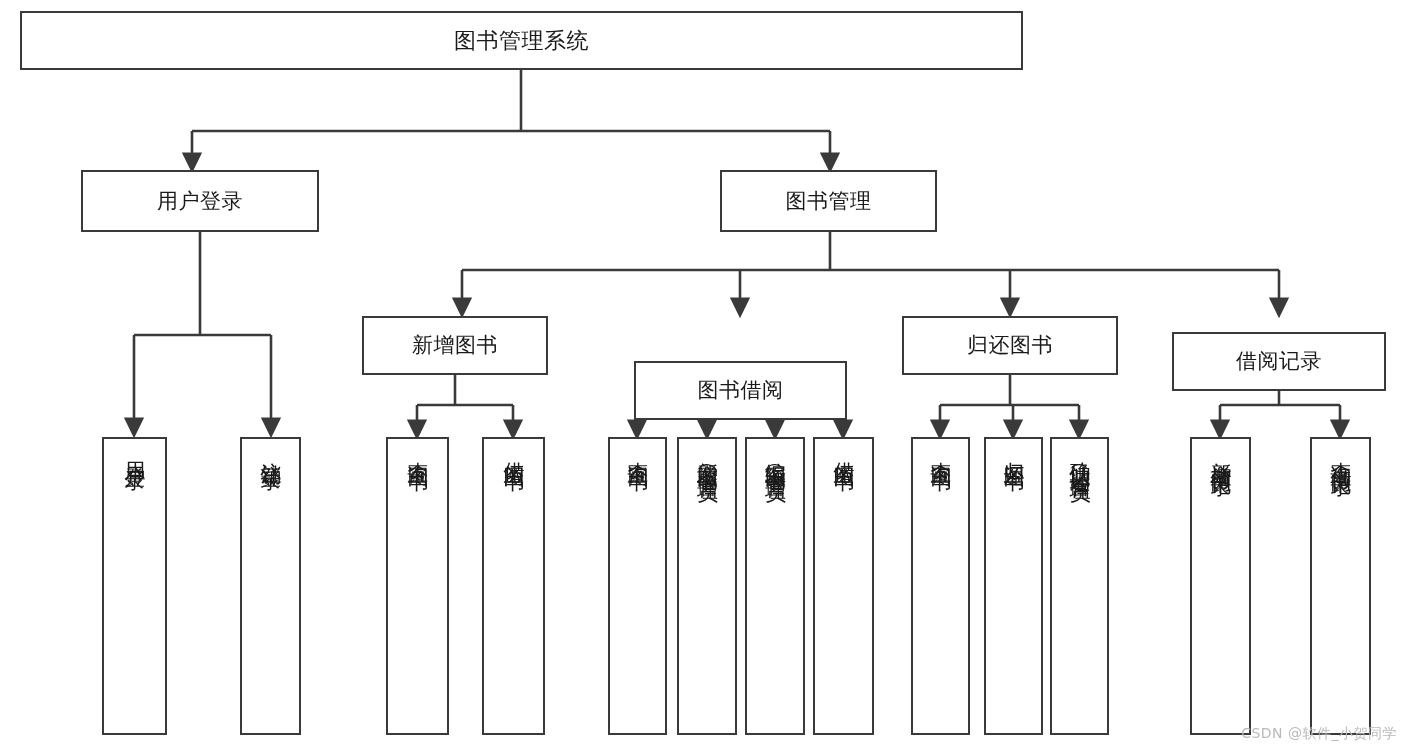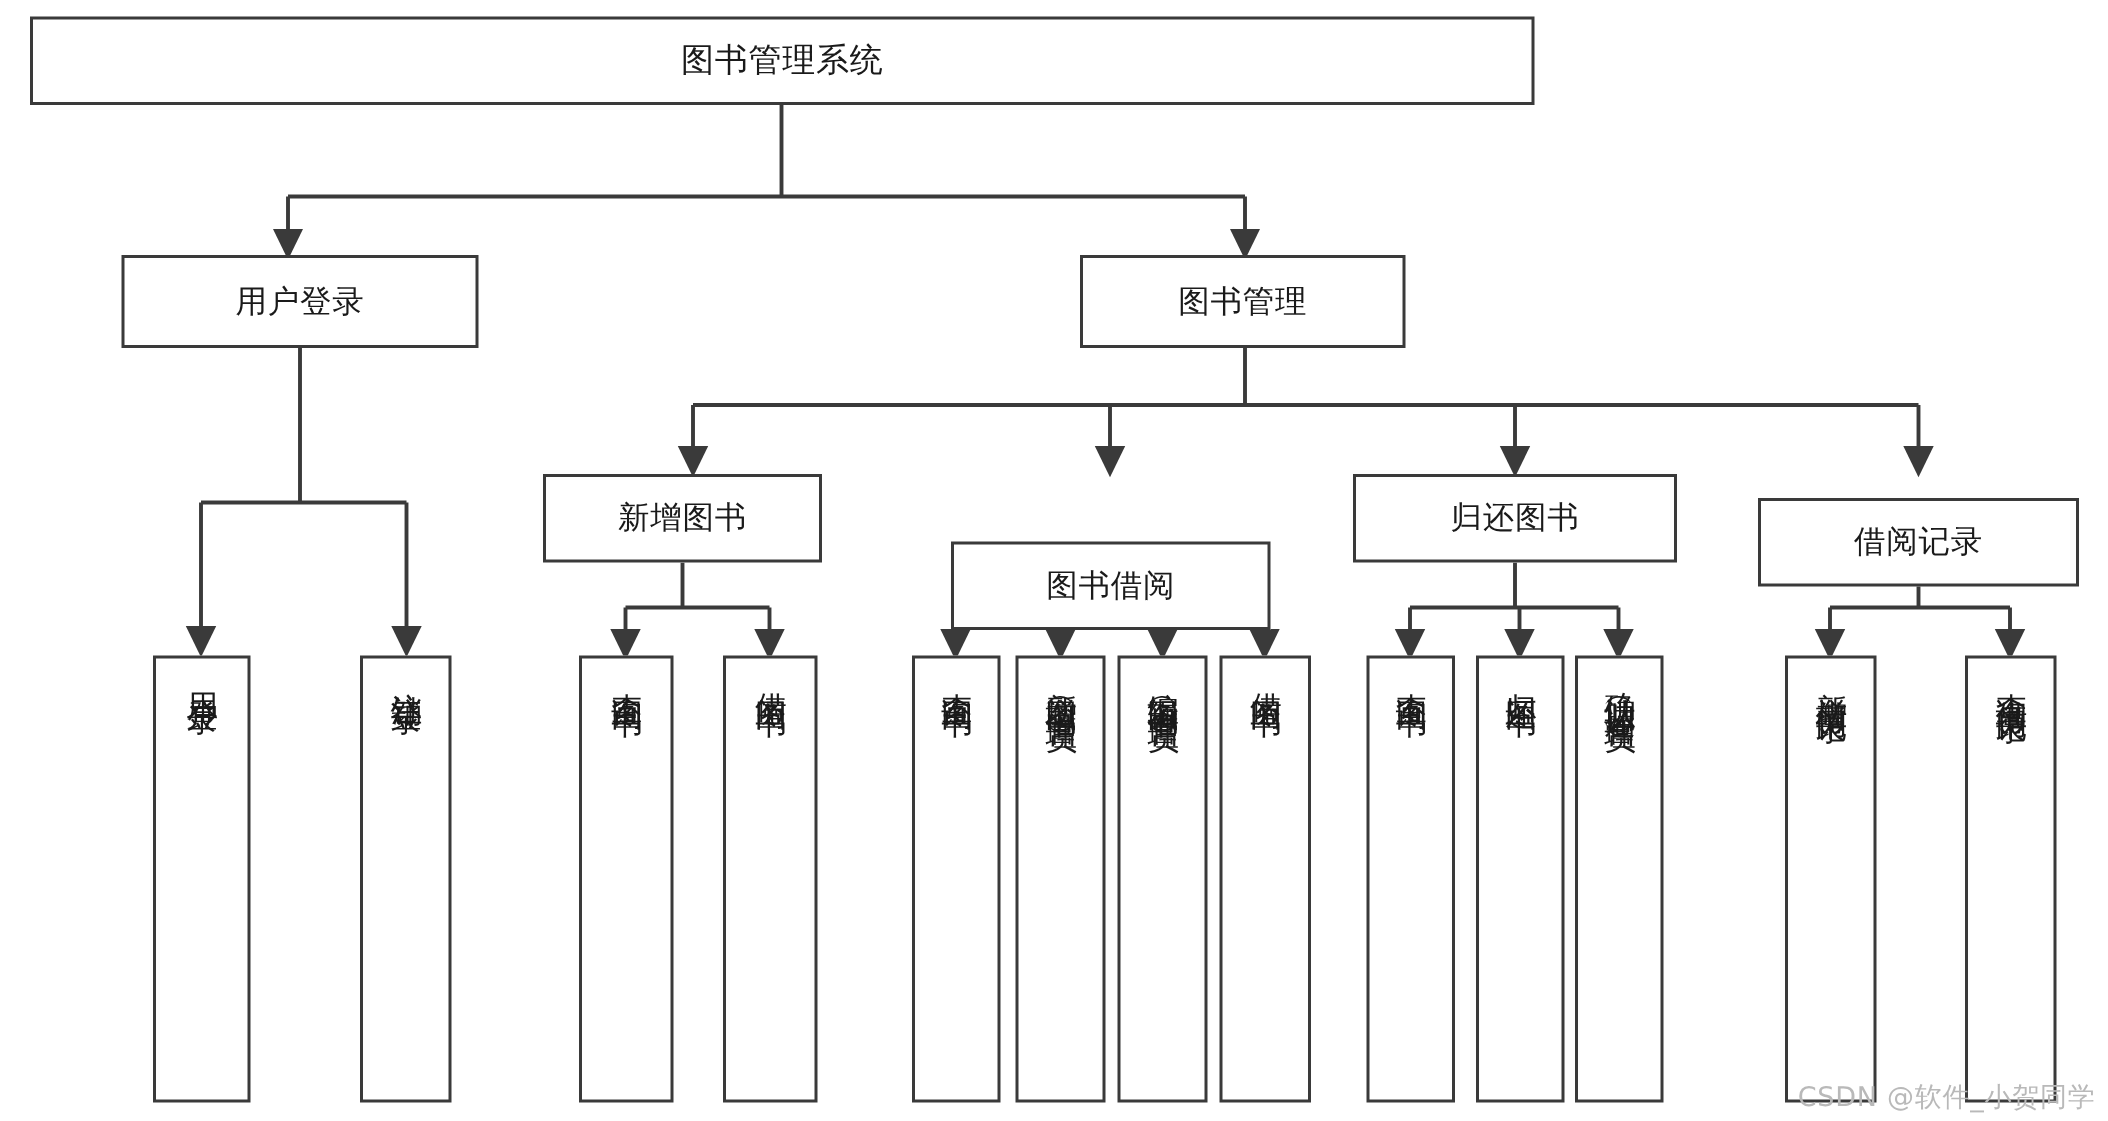--- a/index.html
+++ b/index.html
@@ -61,21 +61,21 @@
     text-orientation: upright;
     font-size: 21px;
     letter-spacing: 3px;
     line-height: 1;
     white-space: nowrap;
   }
   #watermark {
     position: absolute;
     right: 8px;
     bottom: 4px;
-    font-size: 18px;
+    font-size: 14px;
     color: #b9b9b9;
     letter-spacing: 0.5px;
     white-space: nowrap;
   }
 </style>
 </head>
 <body>
 
 <div id="canvas">
 

